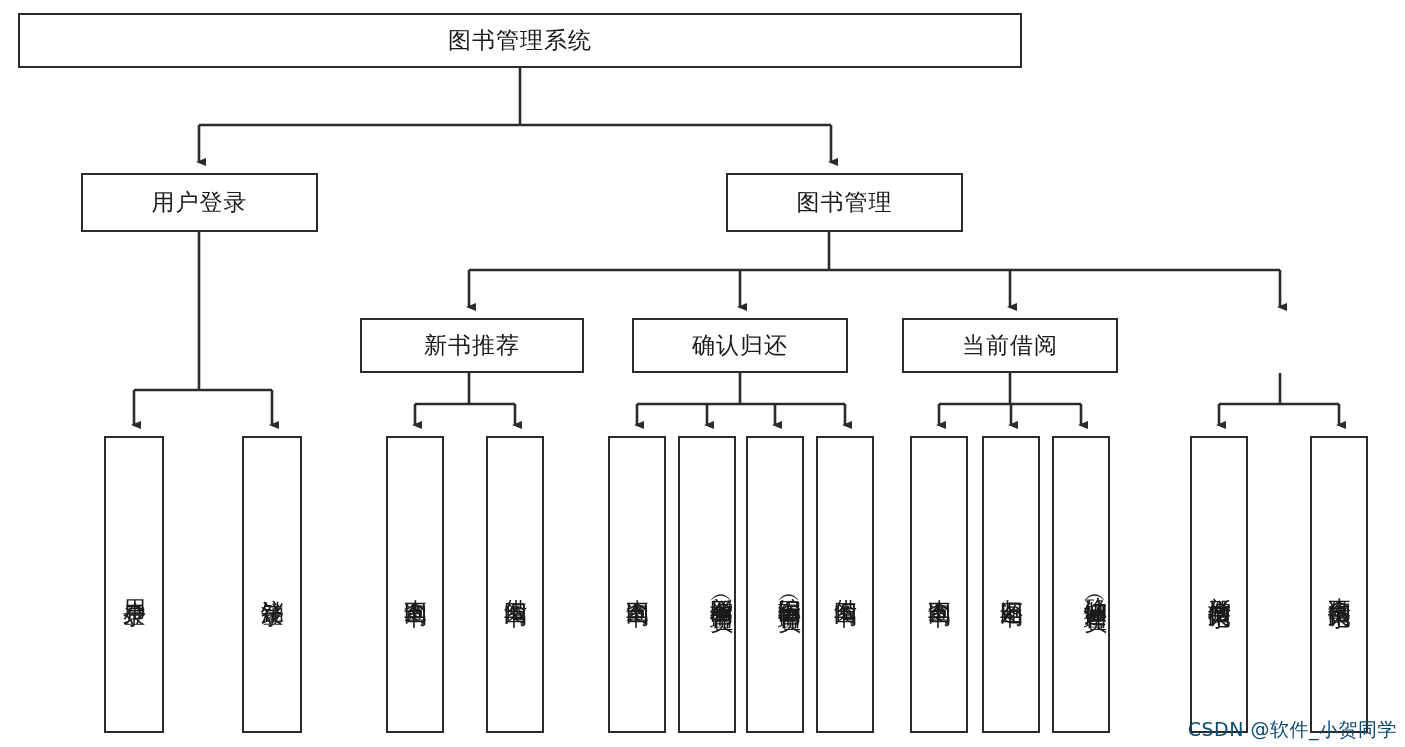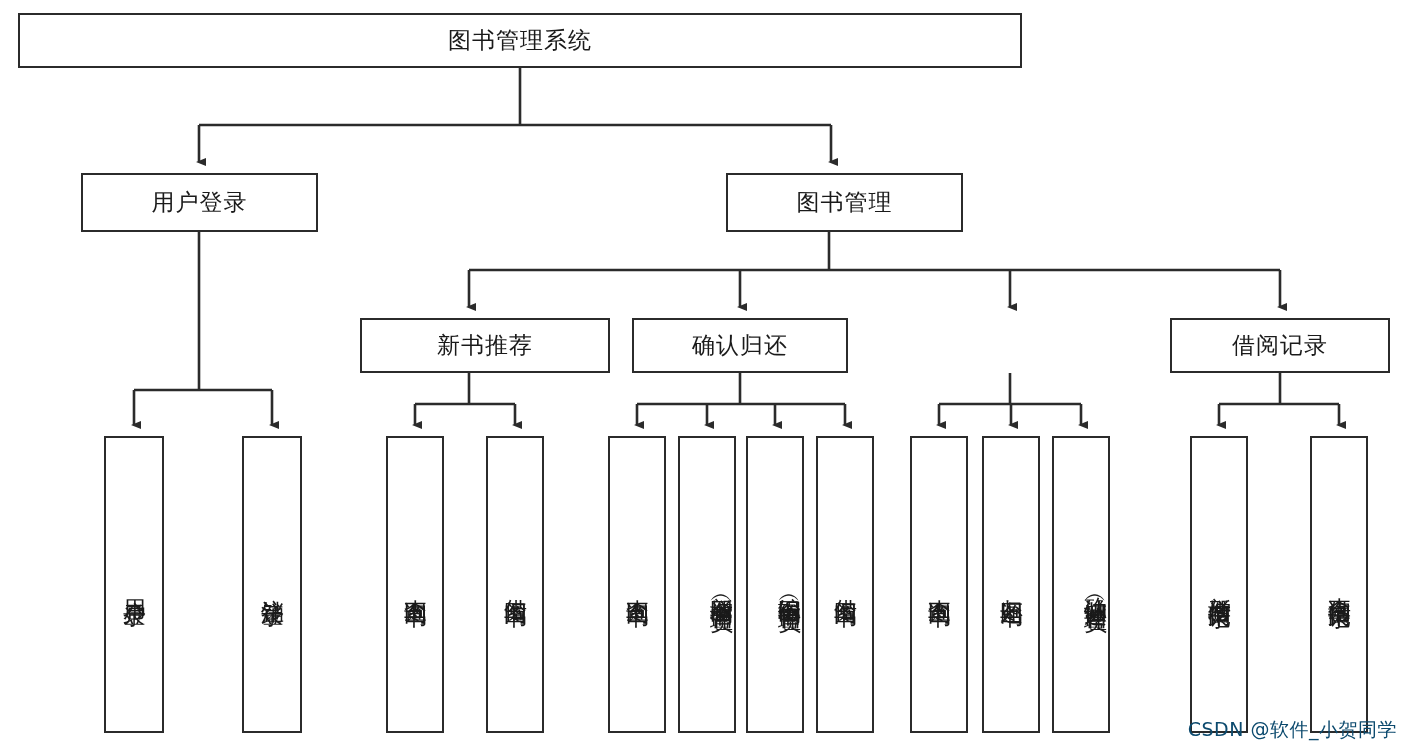--- a/index.html
+++ b/index.html
@@ -128,28 +128,28 @@
     <span class="node-label">图书管理系统</span>
   </div>
 
   <div class="node horiz" style="left:81px; top:173px; width:237px; height:59px;">
     <span class="node-label">用户登录</span>
   </div>
   <div class="node horiz" style="left:711px; top:173px; width:237px; height:59px;margin-left:15px;">
     <span class="node-label">图书管理</span>
   </div>
 
-  <div class="node horiz" style="left:360px; top:318px; width:250px; height:55px;">
+  <div class="node horiz" style="left:360px; top:318px; width:224px; height:55px;">
     <span class="node-label">新书推荐</span>
   </div>
   <div class="node horiz" style="left:632px; top:318px; width:216px; height:55px;">
     <span class="node-label">确认归还</span>
   </div>
-  <div class="node horiz" style="left:1170px; top:318px; width:220px; height:55px;">
-    <span class="node-label">借阅记录</span>
+  <div class="node horiz" style="left:902px; top:318px; width:216px; height:55px;">
+    <span class="node-label">当前借阅</span>
   </div>
 
   <div class="node vert centered" style="left:104px; top:436px; width:60px; height:297px;">
     <span class="node-label">用户登录</span>
   </div>
   <div class="node vert centered" style="left:242px; top:436px; width:60px; height:297px;">
     <span class="node-label">注销登录</span>
   </div>
 
   <div class="node vert centered" style="left:386px; top:436px; width:58px; height:297px;">

